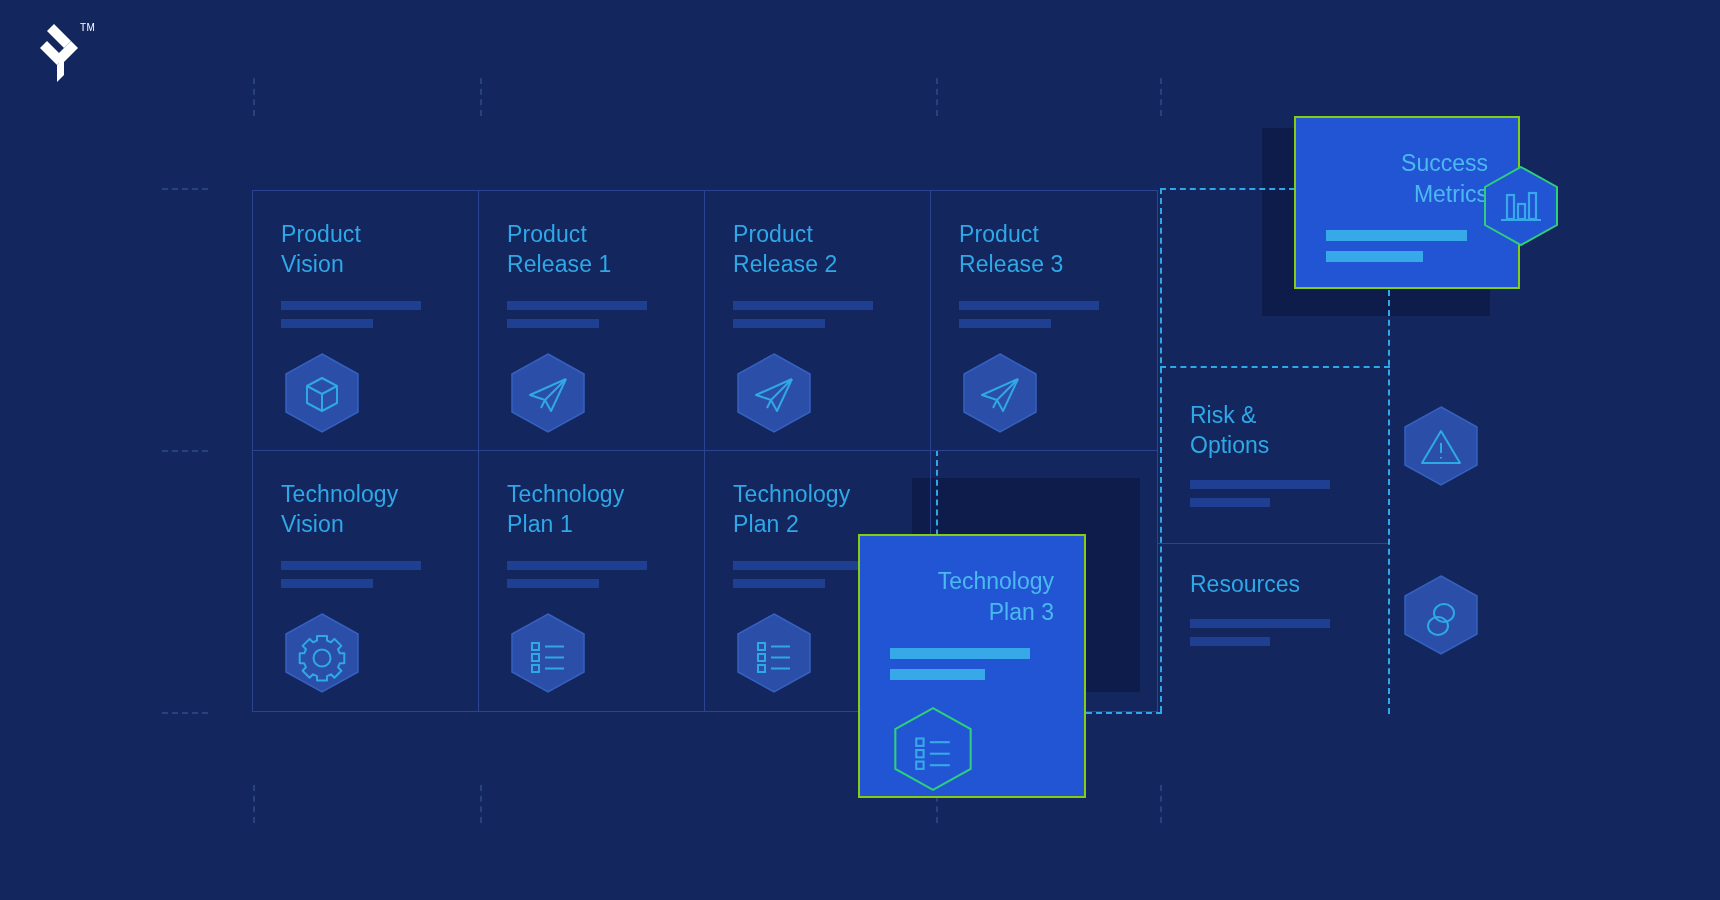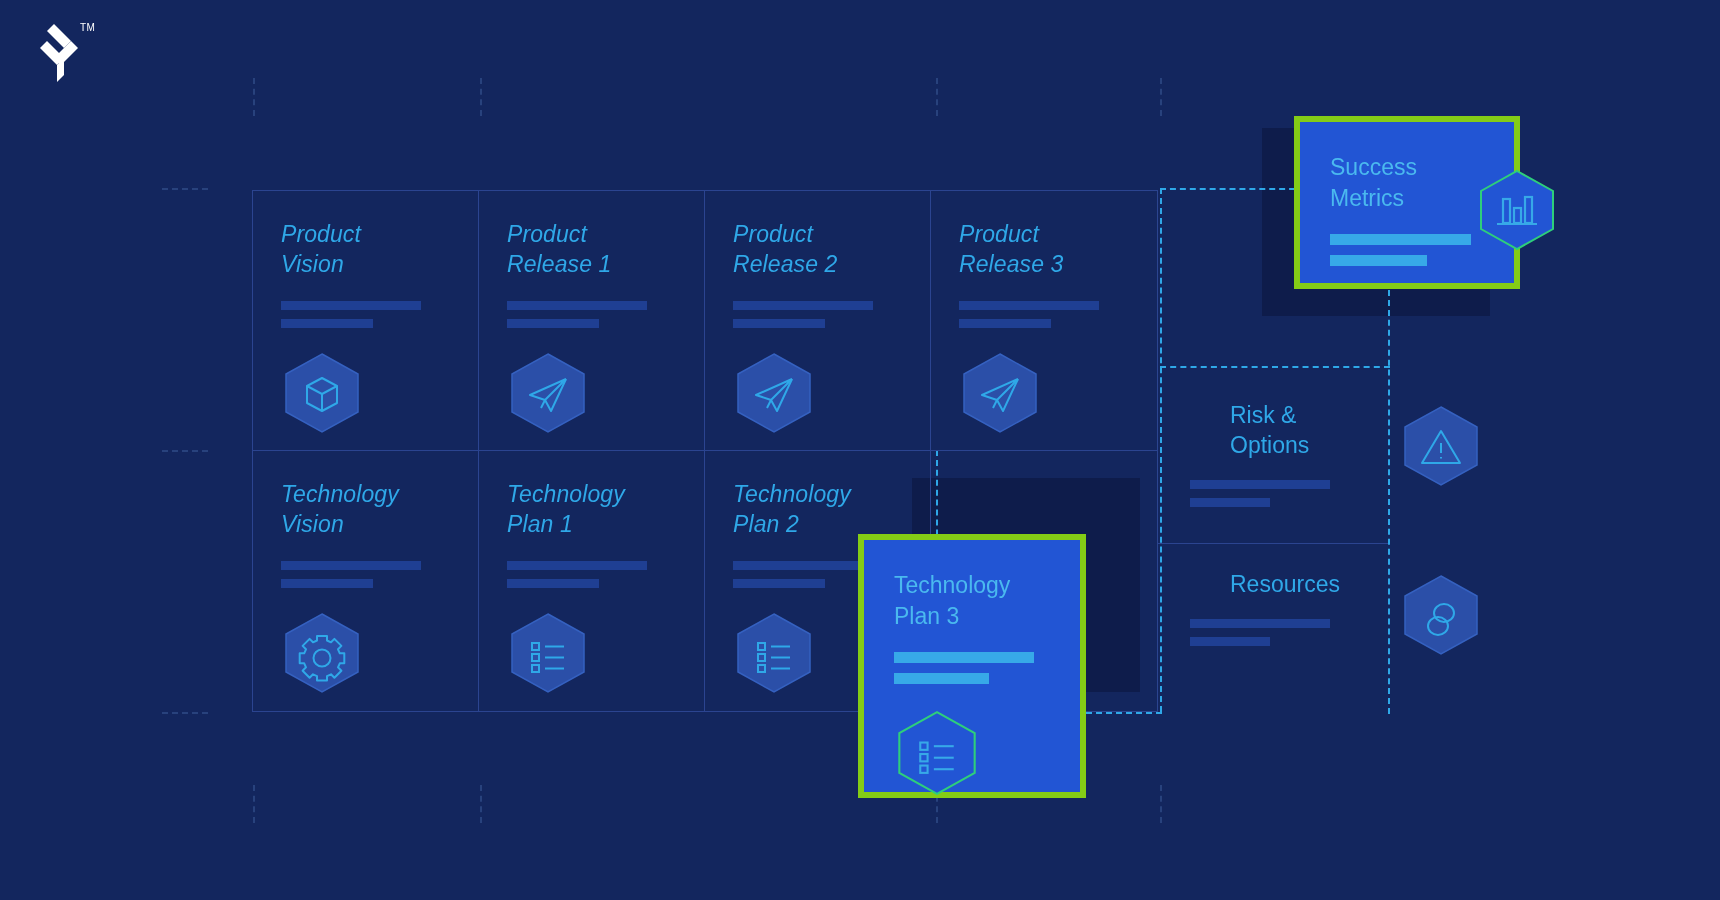--- a/index.html
+++ b/index.html
@@ -72,21 +72,20 @@
     display: grid;
     grid-template-columns: repeat(4, 1fr);
     grid-template-rows: repeat(2, 1fr);
   }
   .cell {
     box-sizing: border-box;
     border-right: 1px solid #2b4490;
     border-bottom: 1px solid #2b4490;
     padding: 28px 28px 6px 28px;
     position: relative;
-    font-style: italic;
   }
   .cell:nth-child(4n) { border-right: none; }
   .cell:nth-child(n+5) { border-bottom: none; }
 
   .cell-title {
     font-size: 23px;
     line-height: 30px;
     color: #2fa8e8;
     font-weight: 400;
     white-space: pre-line;
@@ -123,21 +122,20 @@
     height: 168px;
     box-sizing: border-box;
     padding: 25px 0 0 32px;
   }
   .side-sec + .side-sec { border-top: 1px solid #2b4490; }
   .side-title {
     font-size: 23px;
     line-height: 30px;
     color: #2fa8e8;
     white-space: pre-line;
-    margin-left: 40px;
   }
   .side-bars { margin-top: 20px; }
   .side-bar {
     height: 9px;
     background: #1f3f93;
     margin-bottom: 9px;
   }
   .side-bar.w1 { width: 140px; }
   .side-bar.w2 { width: 80px; }
 
@@ -146,23 +144,24 @@
     right: -94px;
     top: 28px;
     width: 82px;
     height: 86px;
   }
 
   
   .hl-card {
     position: absolute;
     background: #2255d4;
-    border: 6px solid #84cc16;
+    border: 2px solid #84cc16;
     box-sizing: border-box;
     padding: 30px 30px 0 30px;
+    text-align: right;
   }
   .hl-title {
     font-size: 23px;
     line-height: 31px;
     color: #4ab9ef;
     white-space: pre-line;
   }
   .hl-bars { margin-top: 20px; }
   .hl-bar {
     height: 11px;

